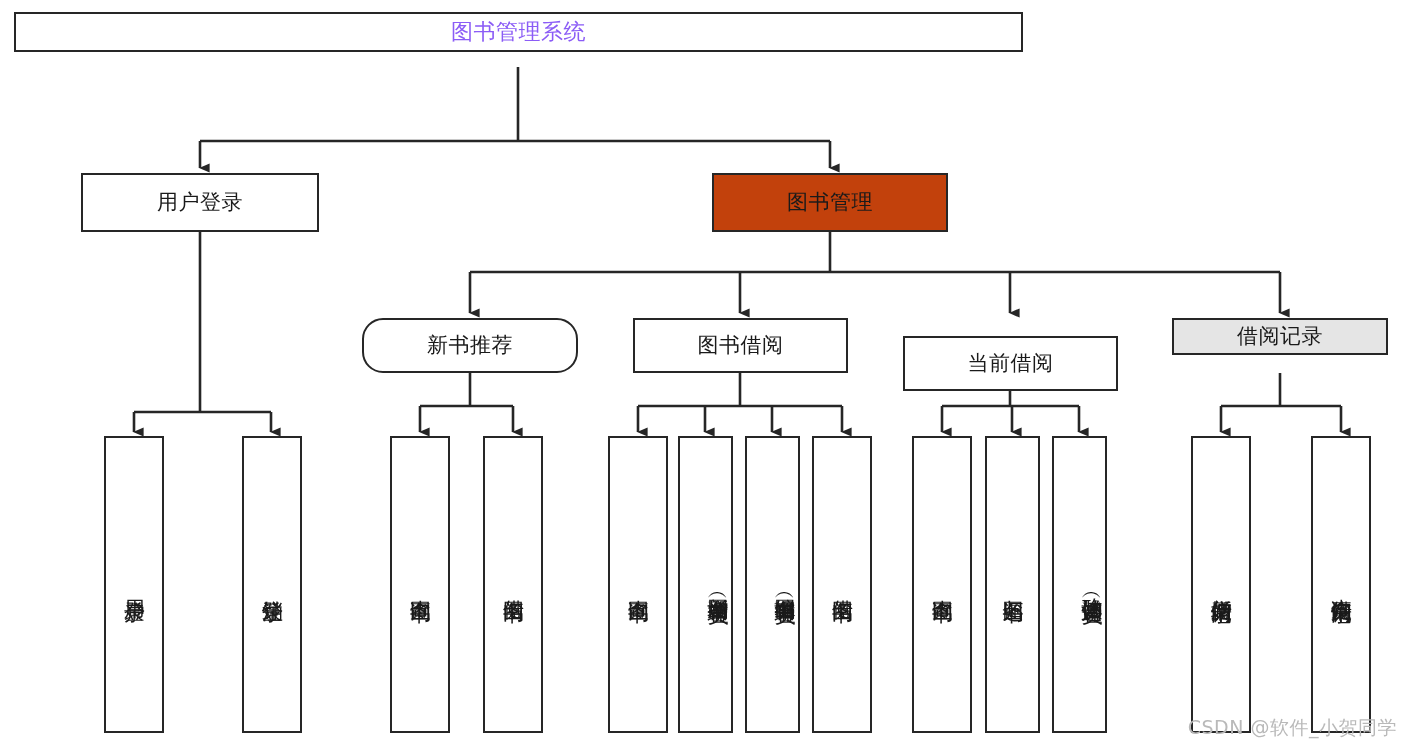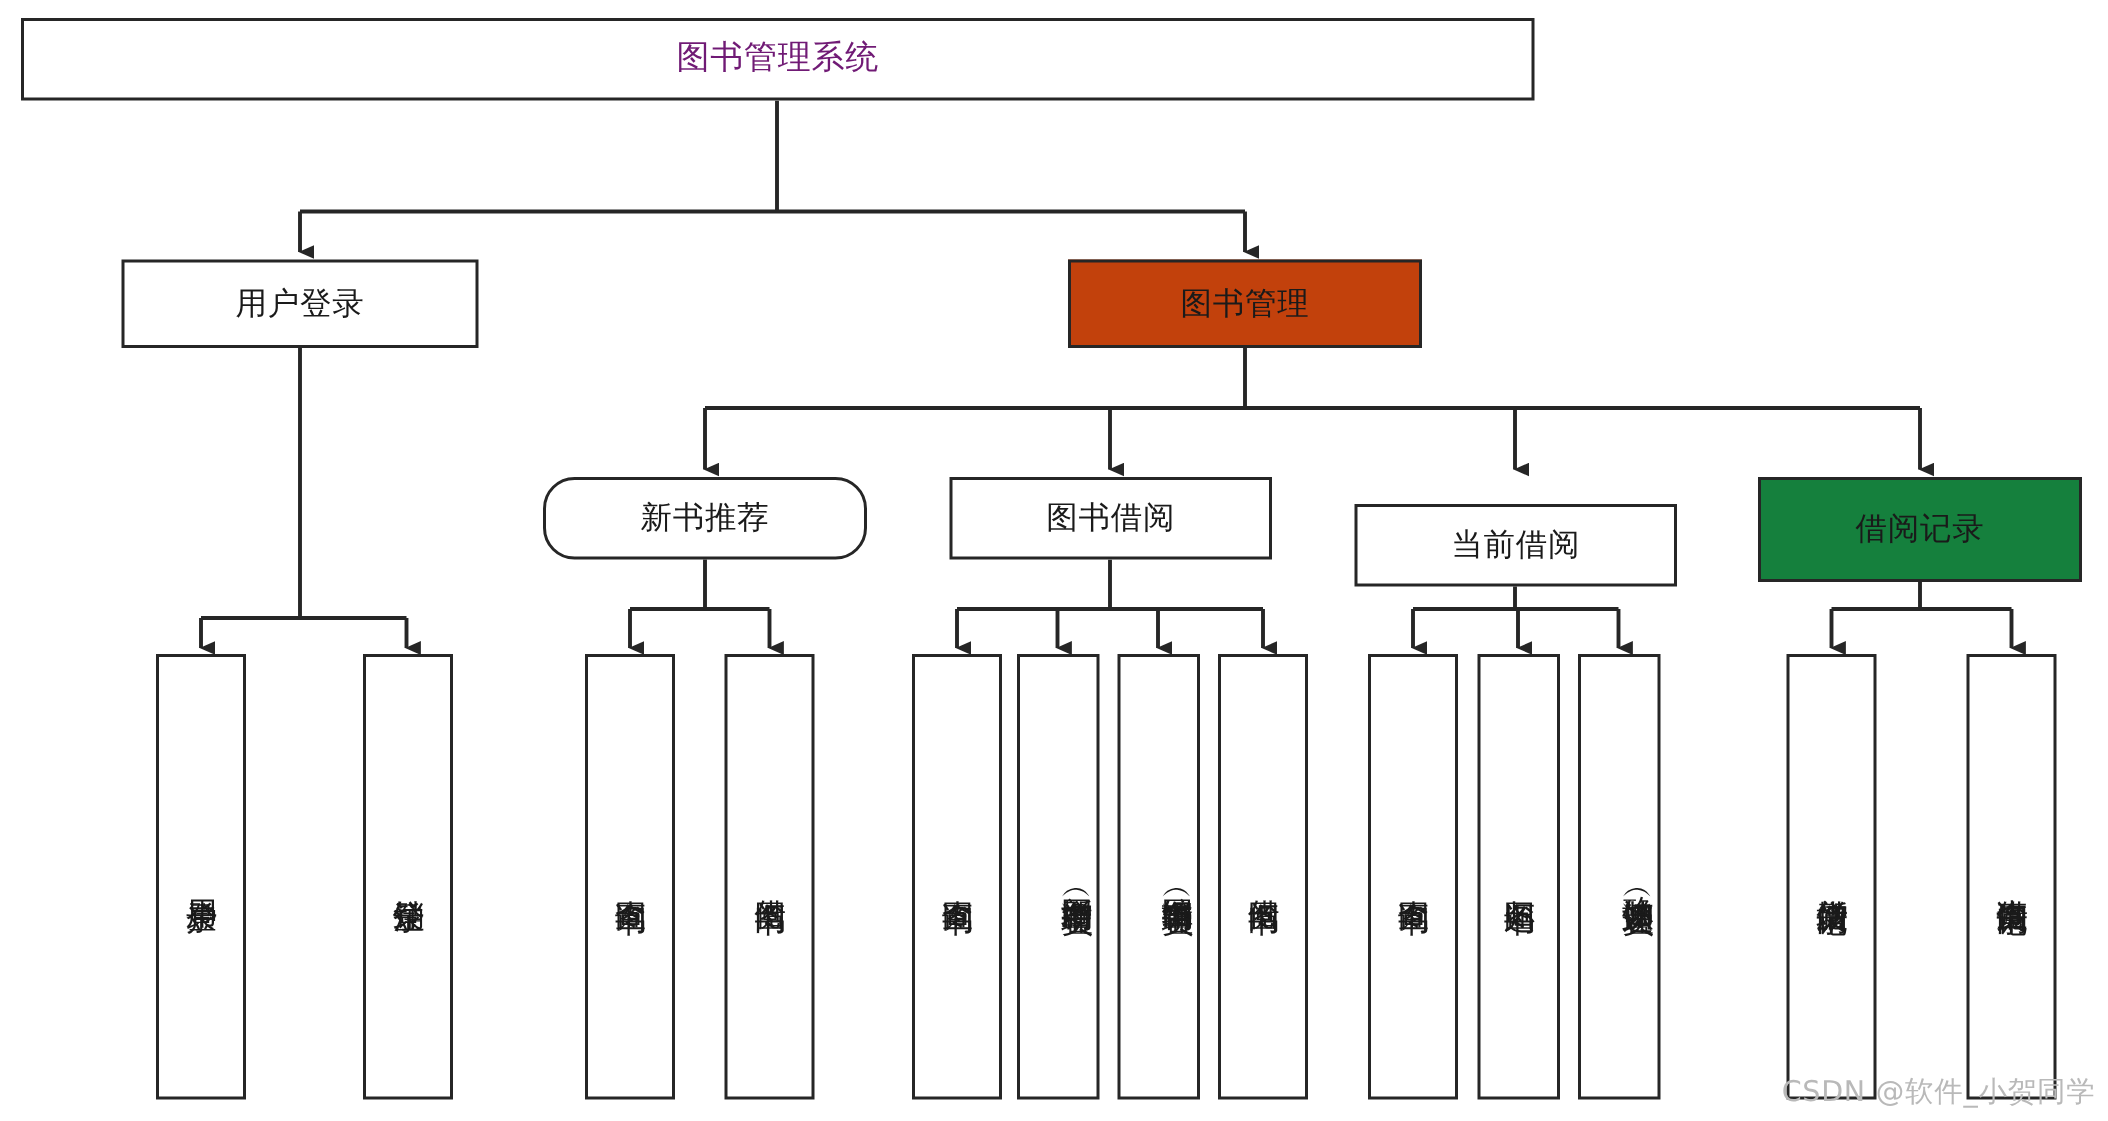--- a/index.html
+++ b/index.html
@@ -125,21 +125,21 @@
       <path d="M1012,406 L1012,432" marker-end="url(#arrow)"></path>
       <path d="M1079,406 L1079,432" marker-end="url(#arrow)"></path>
 
       <path d="M1280,373 L1280,406"></path>
       <path d="M1221,406 L1341,406"></path>
       <path d="M1221,406 L1221,432" marker-end="url(#arrow)"></path>
       <path d="M1341,406 L1341,432" marker-end="url(#arrow)"></path>
     </g>
   </svg>
 
-  <div class="node horiz root" style="left: 14px; top: 12px; width: 1009px; height: 55px; border-color: rgb(38, 38, 38); background: rgb(255, 255, 255); color: #701a75;">
+  <div class="node horiz root" style="left: 14px; top: 12px; width: 1009px; height: 40px; border-color: rgb(38, 38, 38); background: rgb(255, 255, 255); color: #8b5cf6; font-family: Liberation Serif, serif;">
     <span>图书管理系统</span>
   </div>
 
   <div class="node horiz" style="left: 81px; top: 173px; width: 238px; height: 59px; border-color: rgb(38, 38, 38); background: rgb(255, 255, 255); color: rgb(26, 26, 26);">
     <span>用户登录</span>
   </div>
 
   <div class="node horiz" style="left: 712px; top: 173px; width: 236px; height: 59px; border-color: rgb(38, 38, 38); background: #c2410c; color: rgb(26, 26, 26);">
     <span>图书管理</span>
   </div>
@@ -149,21 +149,21 @@
   </div>
 
   <div class="node horiz" style="left: 633px; top: 318px; width: 215px; height: 55px; border-color: rgb(38, 38, 38); background: rgb(255, 255, 255); color: rgb(26, 26, 26);">
     <span>图书借阅</span>
   </div>
 
   <div class="node horiz" style="left: 903px; top: 318px; width: 215px; height: 55px; border-color: rgb(38, 38, 38); background: rgb(255, 255, 255); color: rgb(26, 26, 26); margin-top: 18px;">
     <span>当前借阅</span>
   </div>
 
-  <div class="node horiz" style="left: 1172px; top: 318px; width: 216px; height: 70px; border-color: rgb(38, 38, 38); background: #15803d; color: rgb(26, 26, 26); text-align: center;">
+  <div class="node horiz" style="left: 1172px; top: 318px; width: 216px; height: 37px; border-color: rgb(38, 38, 38); background: #e5e5e5; color: rgb(26, 26, 26); text-align: center;">
     <span>借阅记录</span>
   </div>
 
   <div class="node vert" style="left: 104px; top: 436px; width: 60px; height: 297px; border-color: rgb(38, 38, 38); background: rgb(255, 255, 255); color: rgb(26, 26, 26);">
     <span class="vlabel">用户登录</span>
   </div>
 
   <div class="node vert" style="left: 242px; top: 436px; width: 60px; height: 297px; border-color: rgb(38, 38, 38); background: rgb(255, 255, 255); color: rgb(26, 26, 26);">
     <span class="vlabel">注销登录</span>
   </div>

